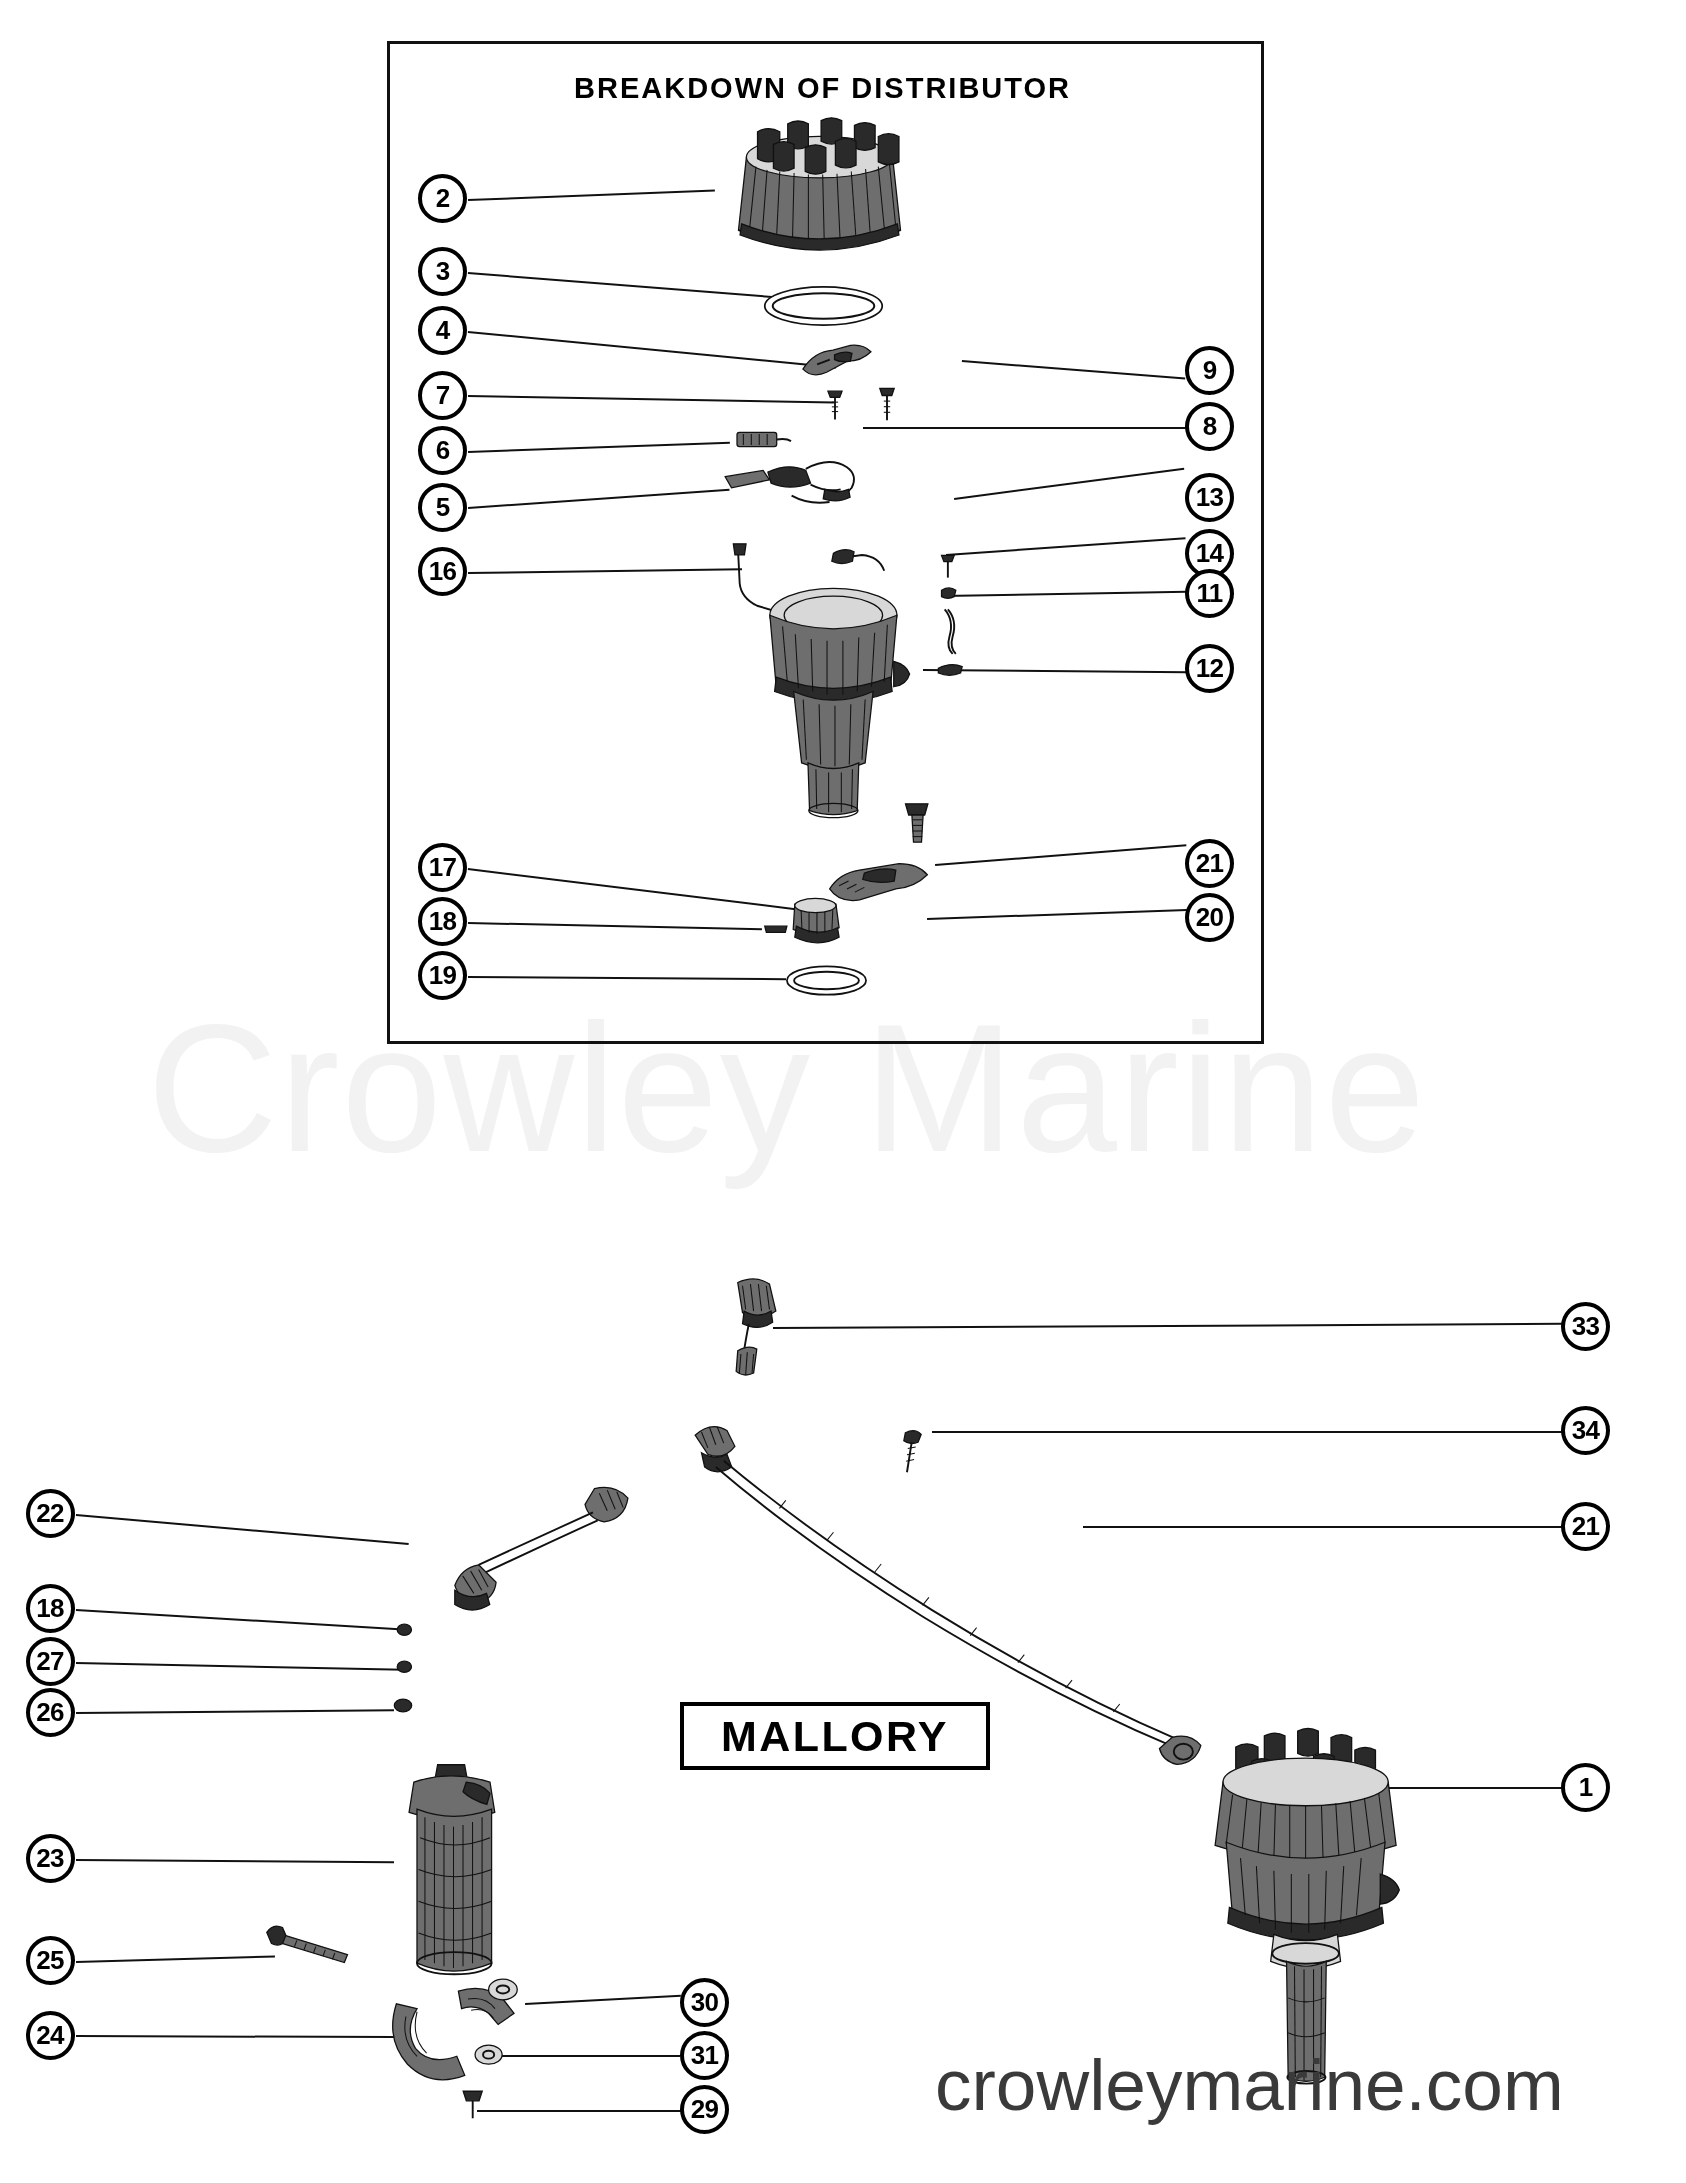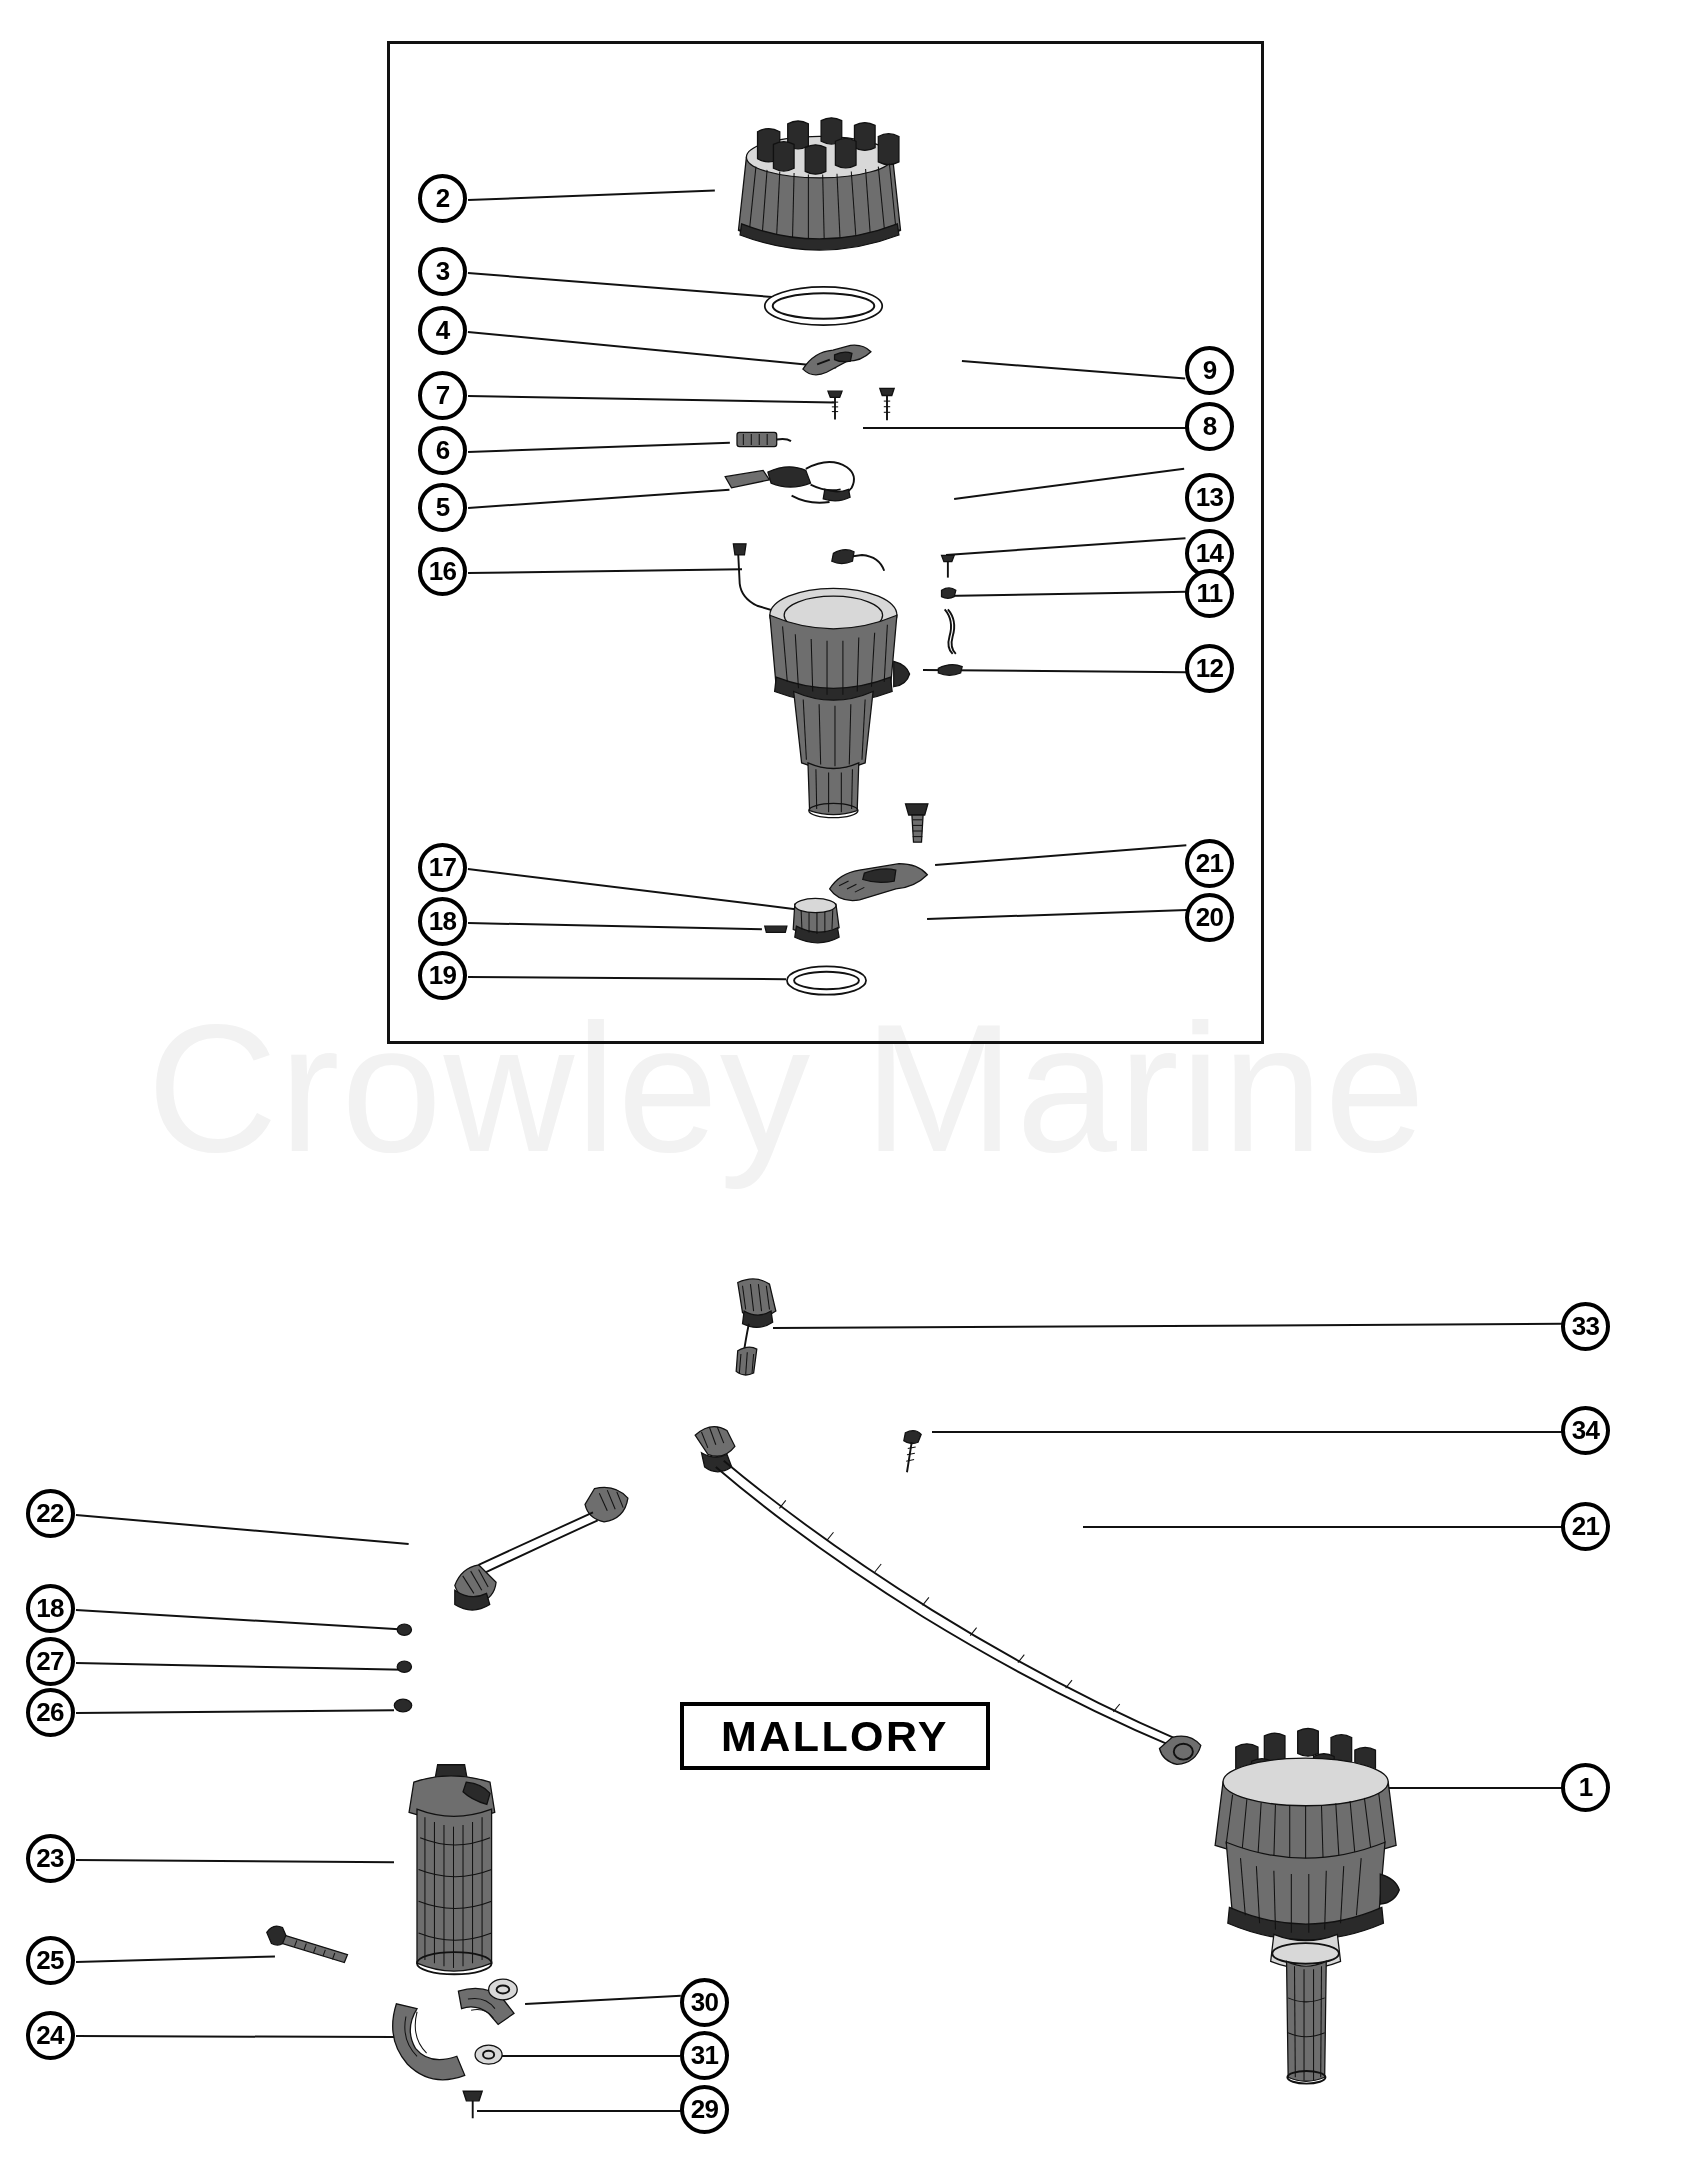--- a/index.html
+++ b/index.html
@@ -117,20 +117,21 @@
   .hatch{stroke:#111;stroke-width:1.3;fill:none;}
 </style>
 </head>
 <body>
 
 <div id="page">
 
   <div class="wm-big">Crowley Marine</div>
 
   <div class="panel"></div>
+  <div class="panel-title">BREAKDOWN OF DISTRIBUTOR</div>
 
   <div class="art" style="left:700px;top:119px;">
     <svg width="239" height="143" viewBox="0 0 300 180">
 
       <path class="fill-m" d="M58,48 L48,140 Q150,176 252,140 L242,48 Q150,22 58,48 Z"></path>
       <ellipse class="fill-l" cx="150" cy="48" rx="92" ry="26"></ellipse>
 
       <g>
         <path class="fill-d" d="M72,50 l0,-34 q14,-8 28,0 l0,34 q-14,8 -28,0 z"></path>
         <path class="fill-d" d="M110,34 l0,-28 q13,-7 26,0 l0,28 q-13,7 -26,0 z"></path>
@@ -647,15 +648,16 @@
 
   <div class="callout" style="left:1561px;top:1406px;">34</div>
   <div class="lead" style="left:932px;top:1431px;width:630px;transform:rotate(0deg);"></div>
 
   <div class="callout" style="left:1561px;top:1502px;">21</div>
   <div class="lead" style="left:1083px;top:1526px;width:479px;transform:rotate(0deg);"></div>
 
   <div class="callout" style="left:1561px;top:1763px;">1</div>
   <div class="lead" style="left:1370px;top:1787px;width:192px;transform:rotate(0deg);"></div>
 
+  <div class="wm-url">crowleymarine.com</div>
 
 </div>
 
 
 </body></html>

